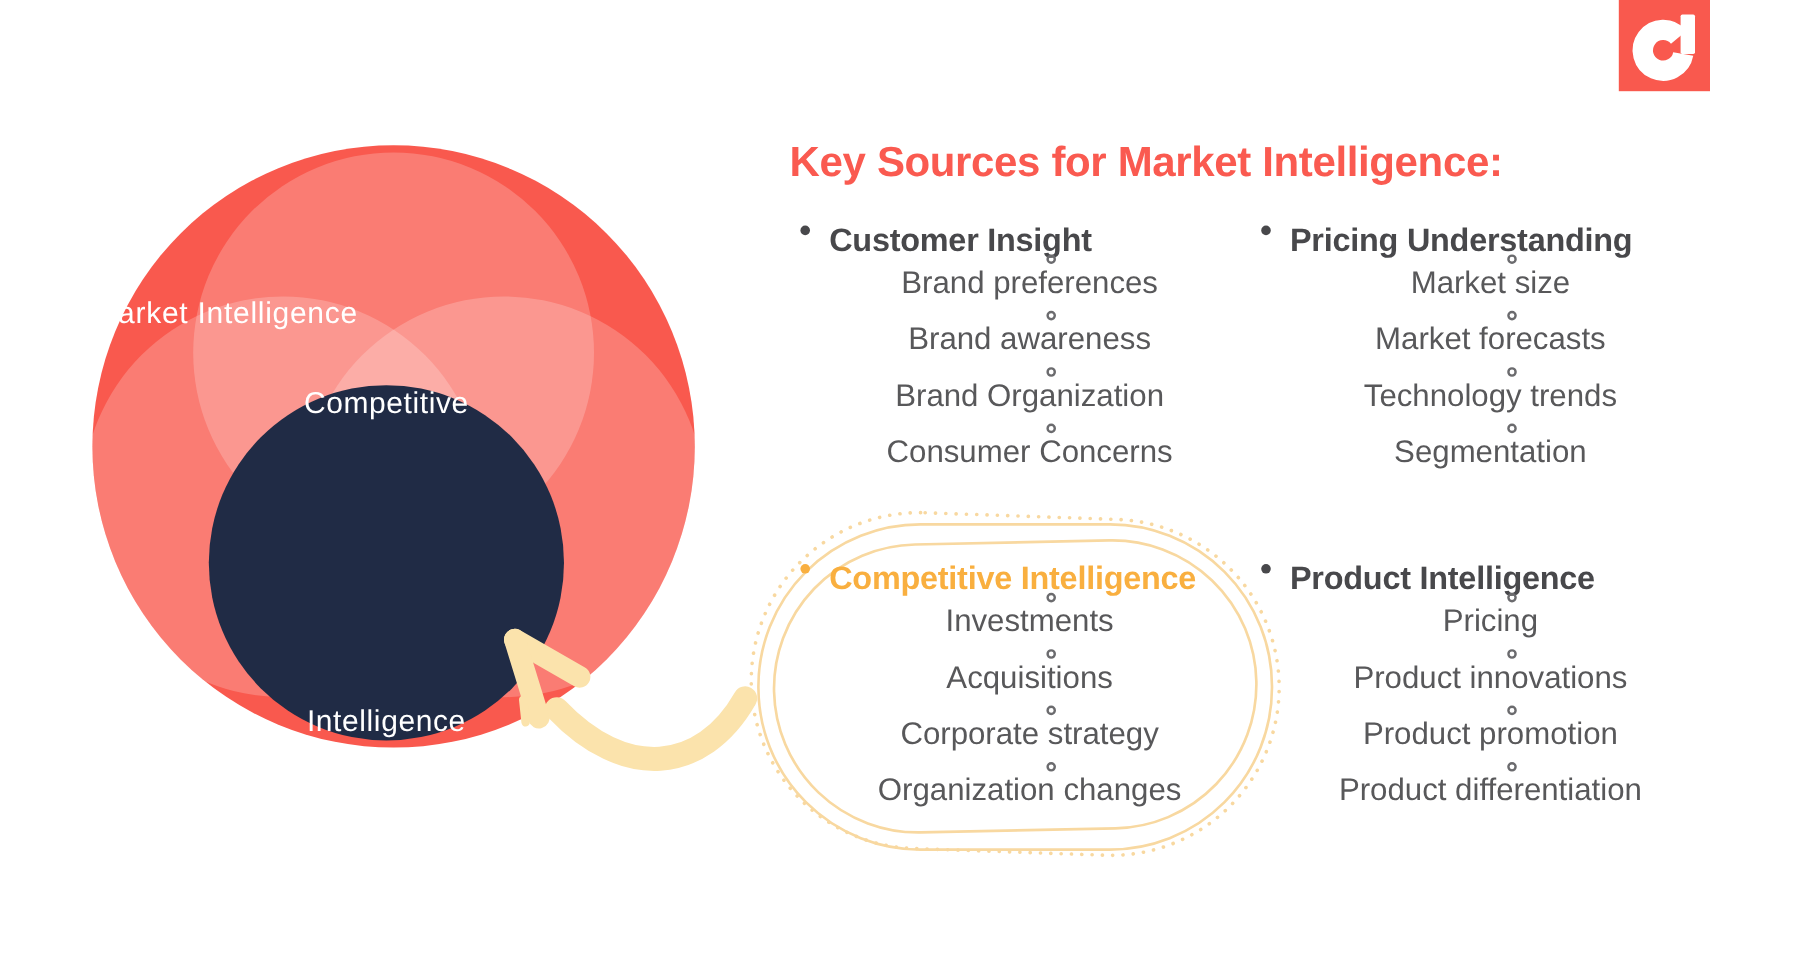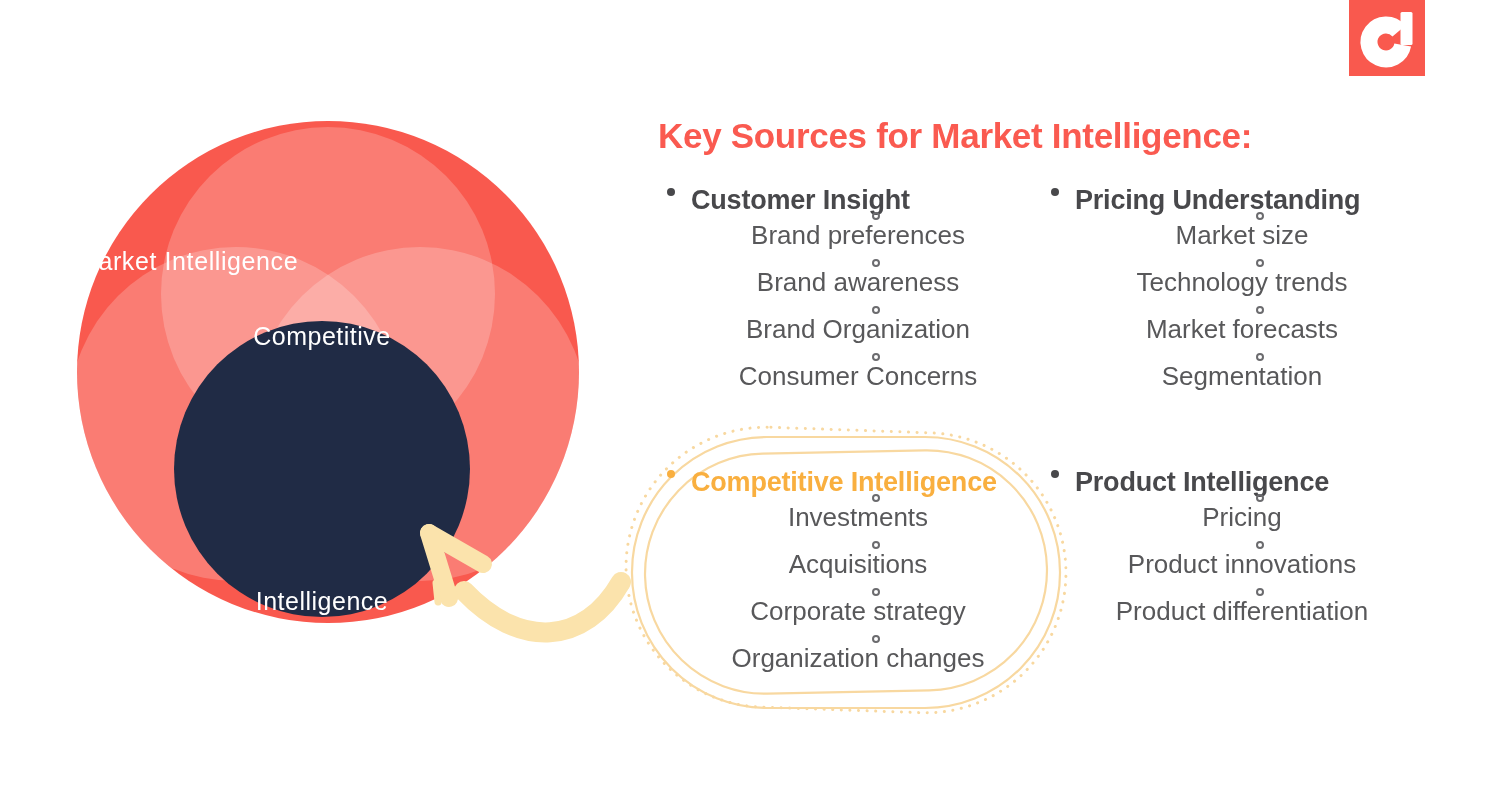--- a/index.html
+++ b/index.html
@@ -153,30 +153,30 @@
       <span class="sec-heading">Pricing Understanding</span>
     </div>
     <div class="items">
   <div class="item">
     <span class="item-bullet"></span>
     <span class="item-text">Market size</span>
   </div>
 
   <div class="item">
     <span class="item-bullet"></span>
+    <span class="item-text">Market forecasts</span>
+  </div>
+
+  <div class="item">
+    <span class="item-bullet"></span>
     <span class="item-text">Technology trends</span>
   </div>
 
   <div class="item">
     <span class="item-bullet"></span>
-    <span class="item-text">Market forecasts</span>
-  </div>
-
-  <div class="item">
-    <span class="item-bullet"></span>
     <span class="item-text">Segmentation</span>
   </div>
 </div>
   </div>
 </section>
   <section class="section pos-2 highlight">
   <div class="sec-inner">
     <div class="sec-heading-row">
       <span class="sec-dot"></span>
       <span class="sec-heading">Competitive Intelligence</span>
@@ -214,20 +214,24 @@
   <div class="item">
     <span class="item-bullet"></span>
     <span class="item-text">Pricing</span>
   </div>
 
   <div class="item">
     <span class="item-bullet"></span>
     <span class="item-text">Product innovations</span>
   </div>
 
+  <div class="item">
+    <span class="item-bullet"></span>
+    <span class="item-text">Product promotion</span>
+  </div>
 
   <div class="item">
     <span class="item-bullet"></span>
     <span class="item-text">Product differentiation</span>
   </div>
 </div>
   </div>
 </section>
 </div>
 

